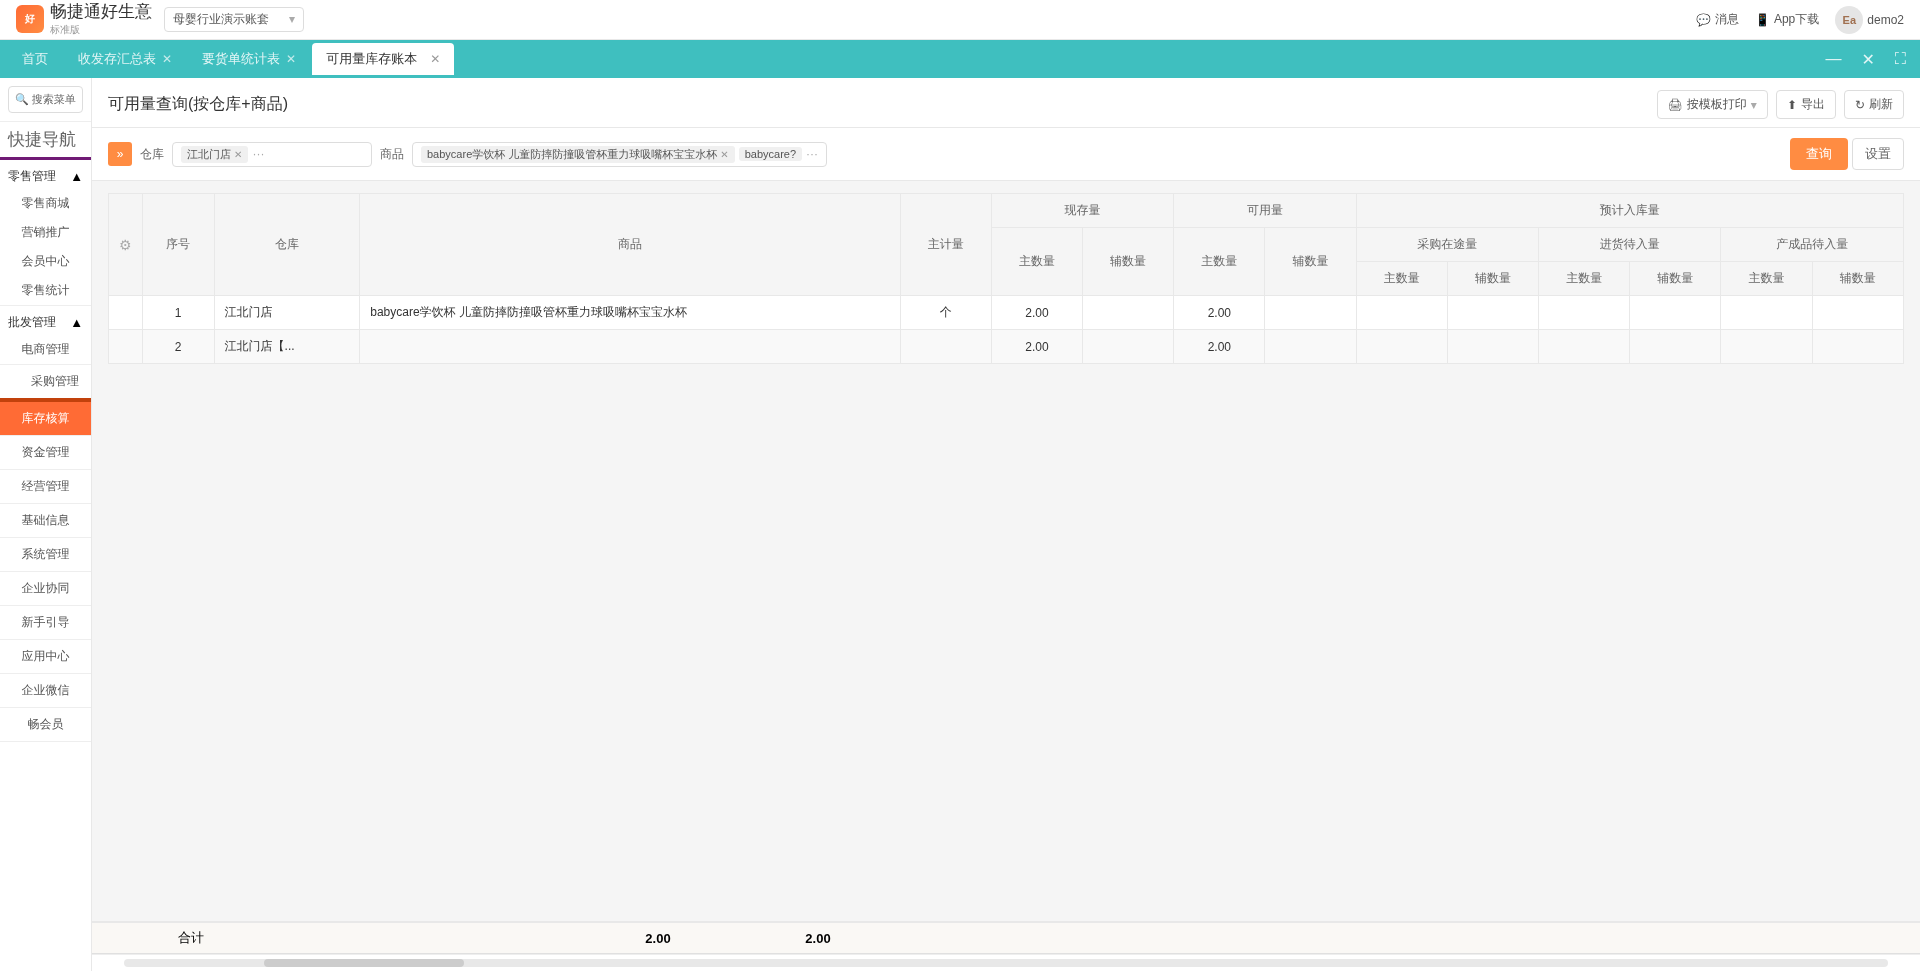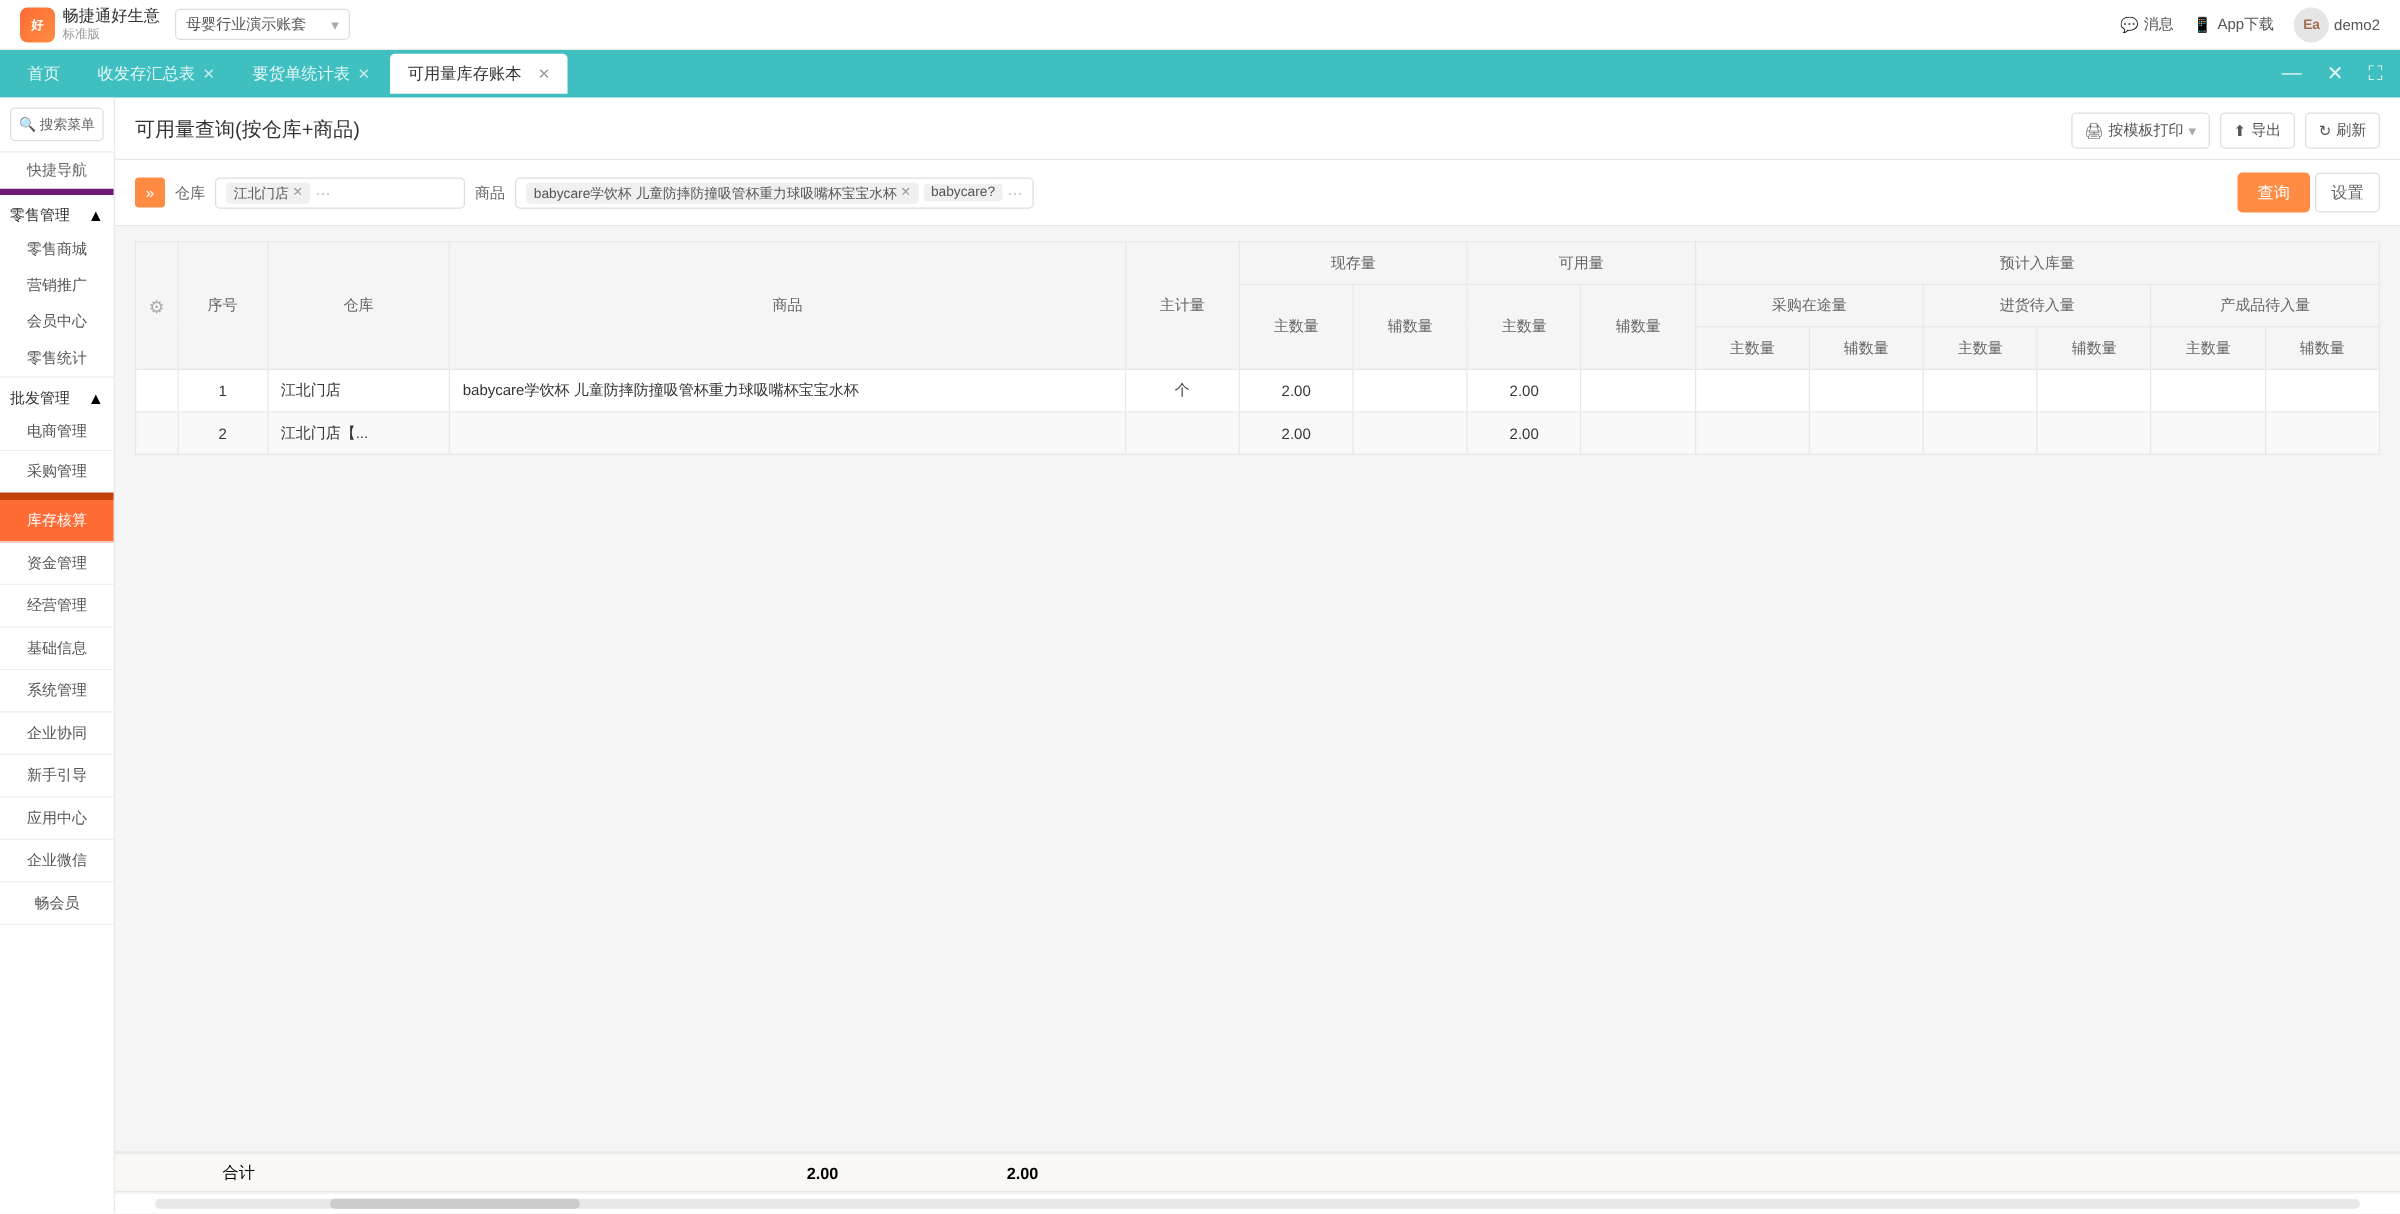--- a/index.html
+++ b/index.html
@@ -3,21 +3,21 @@
   <meta charset="utf-8">
   <style>
     * { box-sizing: border-box; margin: 0; padding: 0; }
     body { font-family: 'Microsoft YaHei', Arial, sans-serif; font-size: 13px; background: #f5f5f5; display: flex; flex-direction: column; height: 971px; overflow: hidden; }
 
     
     .topbar { background: #fff; height: 40px; display: flex; align-items: center; justify-content: space-between; padding: 0 16px; border-bottom: 1px solid #e8e8e8; flex-shrink: 0; }
     .topbar-left { display: flex; align-items: center; gap: 12px; }
     .logo-area { display: flex; align-items: center; gap: 6px; }
     .logo-icon { width: 28px; height: 28px; background: linear-gradient(135deg, #ff6b35, #ff8c42); border-radius: 6px; display: flex; align-items: center; justify-content: center; color: white; font-size: 10px; font-weight: bold; }
-    .logo-text { font-size: 13px; color: #333; line-height: 1.2; }
+    .logo-text { font-size: 17px; color: #333; line-height: 1.2; }
     .logo-sub { color: #999; font-size: 10px; }
     .org-selector { display: flex; align-items: center; gap: 4px; border: 1px solid #ddd; border-radius: 4px; padding: 3px 8px; cursor: pointer; font-size: 12px; color: #555; background: #fff; min-width: 140px; }
     .topbar-right { display: flex; align-items: center; gap: 16px; color: #555; font-size: 12px; }
     .topbar-right-item { display: flex; align-items: center; gap: 4px; cursor: pointer; }
     .avatar { width: 28px; height: 28px; border-radius: 50%; background: #e5e5e5; display: flex; align-items: center; justify-content: center; font-size: 11px; color: #a07050; font-weight: bold; overflow: hidden; }
 
     
     .tabbar { background: #3fbfbf; height: 38px; display: flex; align-items: center; padding: 0 8px; gap: 2px; flex-shrink: 0; }
     .tab { display: flex; align-items: center; gap: 6px; padding: 6px 14px; border-radius: 4px 4px 0 0; cursor: pointer; font-size: 13px; color: rgba(255,255,255,0.85); height: 32px; }
     .tab.active { background: #fff; color: #333; gap: 13px; }
@@ -26,21 +26,21 @@
     .tab-actions { margin-left: auto; display: flex; align-items: center; gap: 8px; }
     .tab-action-btn { color: rgba(255,255,255,0.85); cursor: pointer; font-size: 16px; padding: 2px 6px; }
 
     
     .main-layout { display: flex; flex: 1; overflow: hidden; }
 
     
     .sidebar { width: 92px; background: #fff; border-right: 1px solid #e8e8e8; display: flex; flex-direction: column; flex-shrink: 0; overflow-y: auto; }
     .sidebar-search { padding: 8px; border-bottom: 1px solid #eee; }
     .sidebar-search-btn { width: 100%; background: none; border: 1px solid #ddd; border-radius: 4px; padding: 5px 4px; cursor: pointer; font-size: 11px; color: #666; display: flex; align-items: center; justify-content: center; gap: 3px; }
-    .sidebar-nav-btn { padding: 6px 8px; font-size: 12px; color: #666; cursor: pointer; text-align: center; border-bottom: 5px solid #701a75; }
+    .sidebar-nav-btn { padding: 6px 8px; font-size: 17px; color: #666; cursor: pointer; text-align: left; border-bottom: 3px solid #701a75; }
     .sidebar-group { border-bottom: 1px solid #eee; }
     .sidebar-group-header { padding: 8px 8px 4px; display: flex; align-items: center; justify-content: space-between; cursor: pointer; }
     .sidebar-group-title { font-size: 12px; color: #333; font-weight: 500; }
     .sidebar-item { padding: 6px 12px; font-size: 12px; color: #555; cursor: pointer; text-align: center; }
     .sidebar-item.active { background: #ff6b35; color: #fff; }
 
     
     .content { flex: 1; display: flex; flex-direction: column; overflow: hidden; }
     .content-header { background: #fff; padding: 12px 16px 8px; border-bottom: 1px solid #e8e8e8; flex-shrink: 0; }
     .page-title { font-size: 16px; color: #333; font-weight: 500; margin-bottom: 0; }
@@ -154,21 +154,21 @@
       <div class="sidebar-item">会员中心</div>
       <div class="sidebar-item">零售统计</div>
     </div>
     <div class="sidebar-group">
       <div class="sidebar-group-header">
         <span class="sidebar-group-title">批发管理</span>
         <span>▲</span>
       </div>
       <div class="sidebar-item">电商管理</div>
     </div>
-    <div class="sidebar-item" style="border-bottom:6px solid #c2410c; padding:8px 12px;">采购管理</div>
+    <div class="sidebar-item" style="border-bottom:4px solid #c2410c; padding:8px 12px;text-align:right;">采购管理</div>
     <div class="sidebar-item active" style="border-bottom:1px solid #eee; padding:8px 12px; background:#ff6b35; color:#fff;">库存核算</div>
     <div class="sidebar-item" style="border-bottom:1px solid #eee; padding:8px 12px;">资金管理</div>
     <div class="sidebar-item" style="border-bottom:1px solid #eee; padding:8px 12px;">经营管理</div>
     <div class="sidebar-item" style="border-bottom:1px solid #eee; padding:8px 12px;">基础信息</div>
     <div class="sidebar-item" style="border-bottom:1px solid #eee; padding:8px 12px;">系统管理</div>
     <div class="sidebar-item" style="border-bottom:1px solid #eee; padding:8px 12px;">企业协同</div>
     <div class="sidebar-item" style="border-bottom:1px solid #eee; padding:8px 12px;">新手引导</div>
     <div class="sidebar-item" style="border-bottom:1px solid #eee; padding:8px 12px;">应用中心</div>
     <div class="sidebar-item" style="border-bottom:1px solid #eee; padding:8px 12px;">企业微信</div>
     <div class="sidebar-item" style="border-bottom:1px solid #eee; padding:8px 12px;">畅会员</div>

